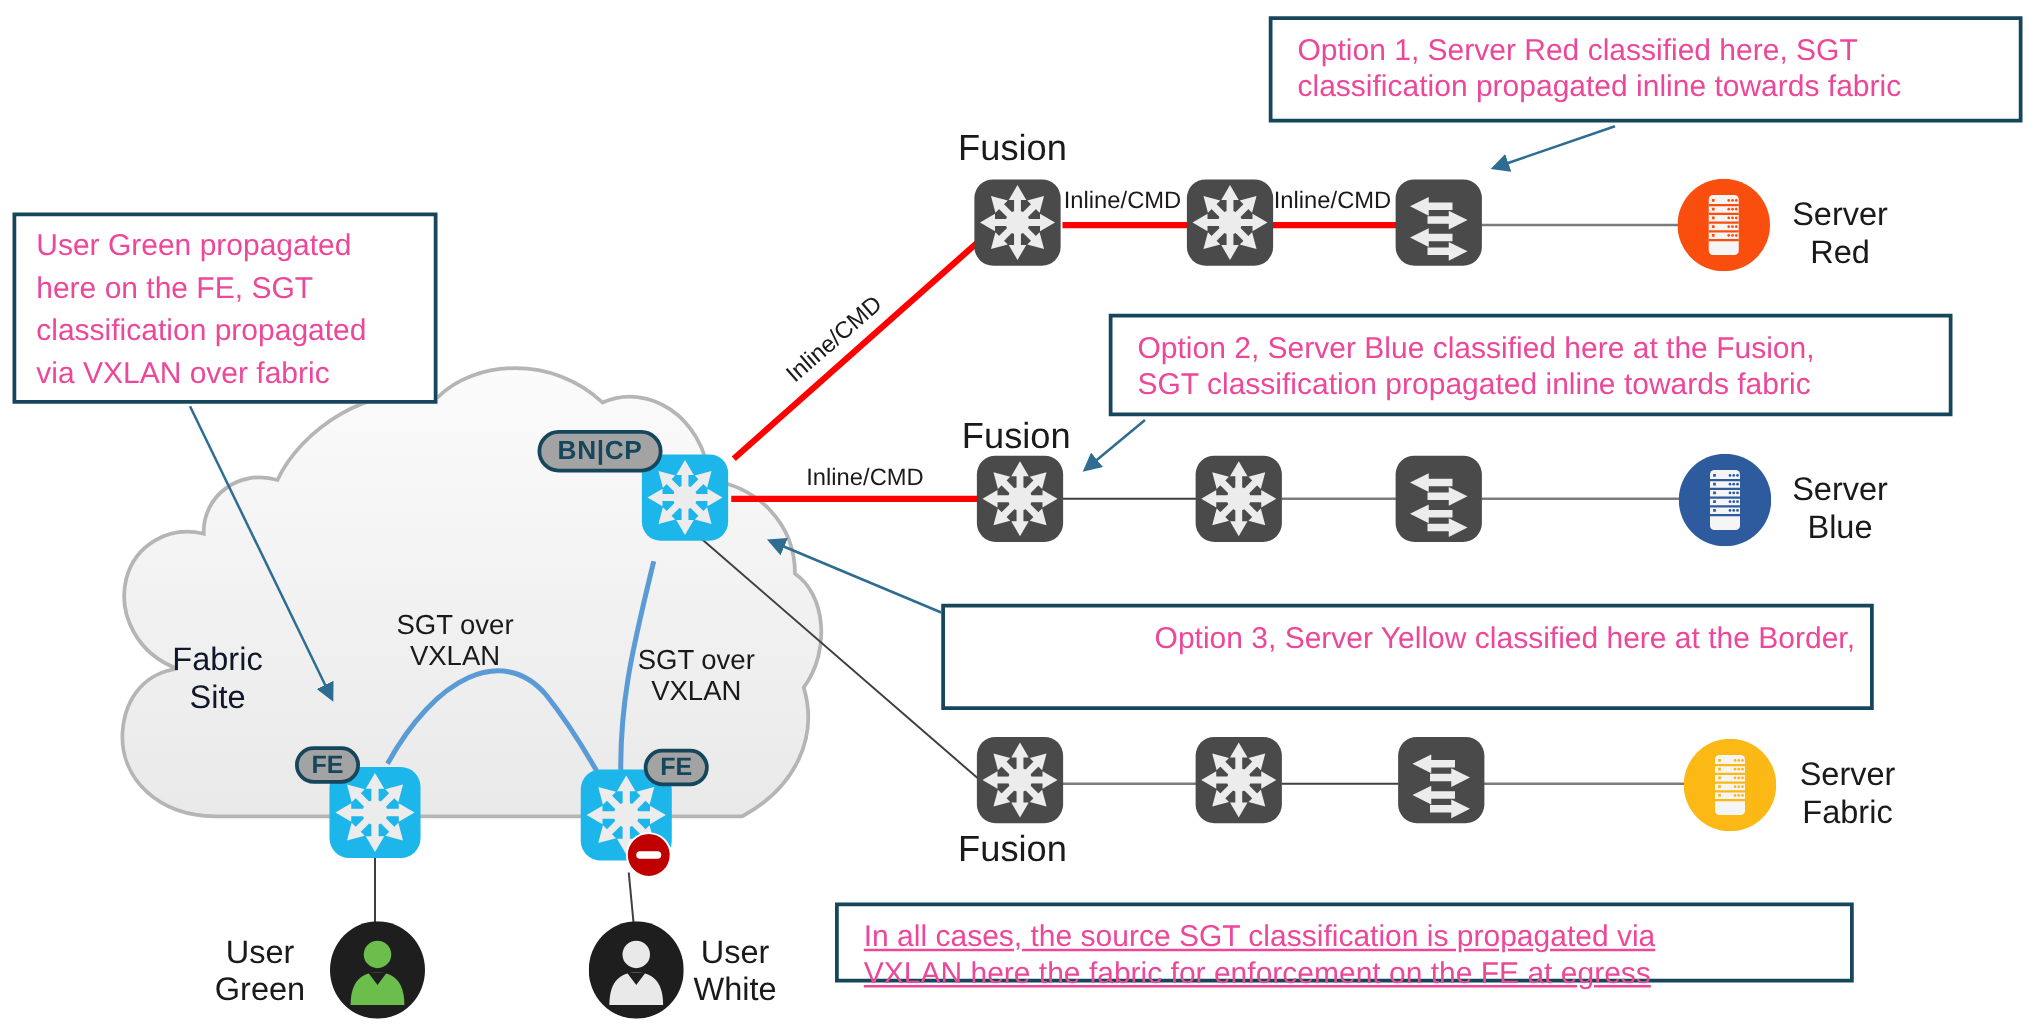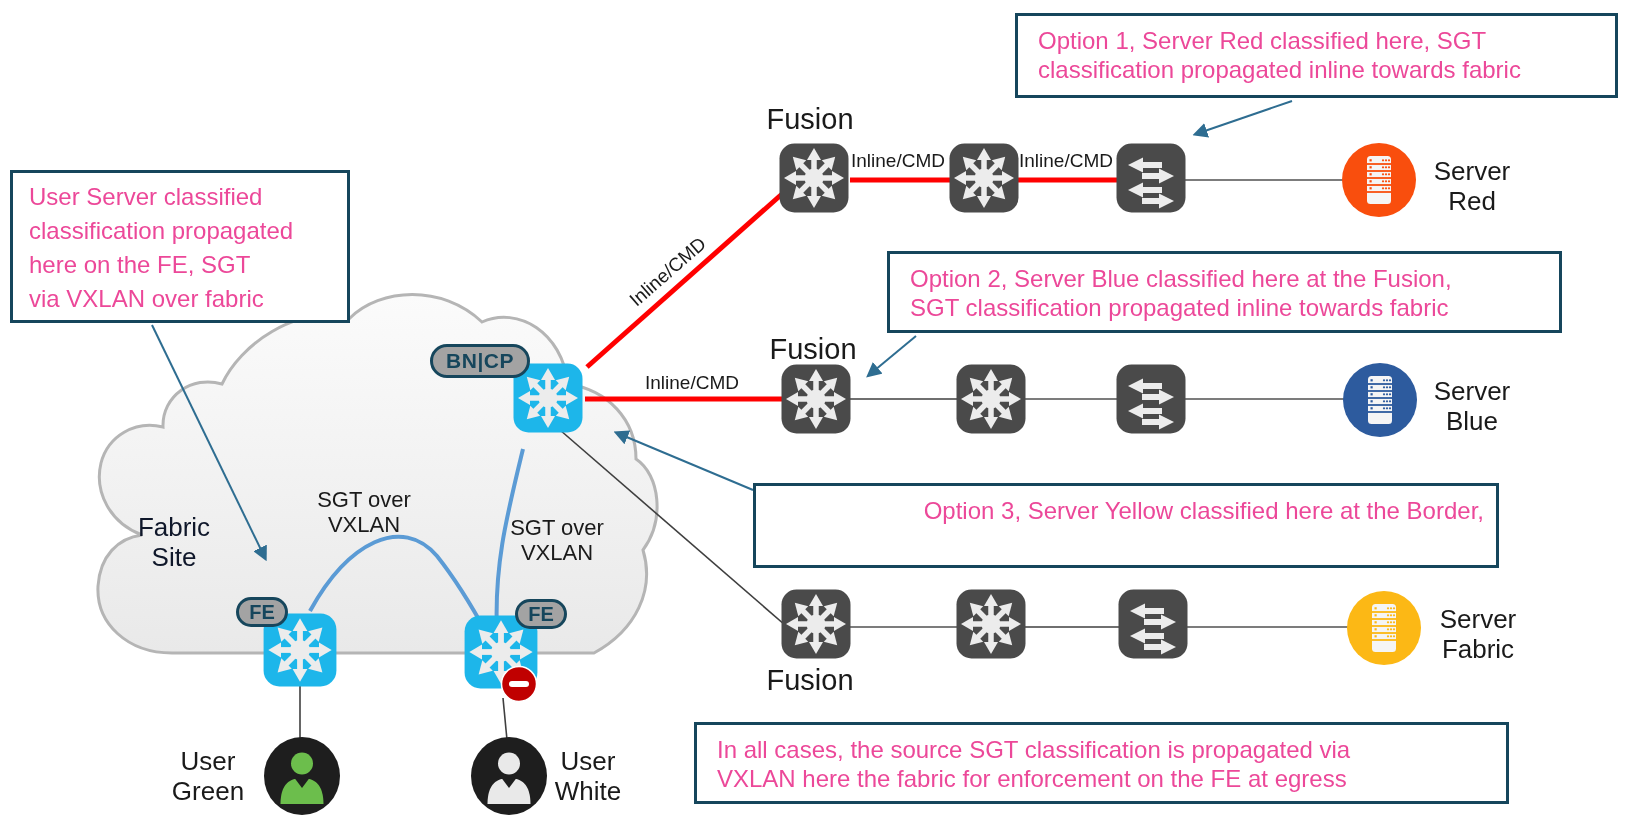--- a/index.html
+++ b/index.html
@@ -202,41 +202,41 @@
     <path class="vxlan-link" marker-end="url(#ah-blue)" d="M 310 611 C 348 542, 402 515, 437 556 C 456 580, 474 610, 487 634"></path>
     <path class="vxlan-link" marker-end="url(#ah-blue)" d="M 523 449 C 507 515, 494 565, 497 632"></path>
 
     <line class="ann-arrow" marker-end="url(#ah-navy)" x1="152" y1="325" x2="265" y2="558"></line>
     <line class="ann-arrow" marker-end="url(#ah-navy)" x1="1292" y1="101" x2="1196" y2="134"></line>
     <line class="ann-arrow" marker-end="url(#ah-navy)" x1="916" y1="336" x2="869" y2="375"></line>
     <line class="ann-arrow" marker-end="url(#ah-navy)" x1="753" y1="490" x2="617" y2="433"></line>
   </svg>
 
   <div class="callout small" style="left:10px;top:170px;width:340px;height:153px;padding:7px 10px 0 16px;">
-    <div>User Server classified</div>
+    <div>User Green propagated</div>
+    <div>here on the FE, SGT</div>
     <div>classification propagated</div>
-    <div>here on the FE, SGT</div>
     <div>via VXLAN over fabric</div>
   </div>
 
   <div class="callout" style="left:1015px;top:13px;width:603px;height:85px;">
     <div>Option 1, Server Red classified here, SGT</div>
     <div>classification propagated inline towards fabric</div>
   </div>
 
   <div class="callout" style="left:887px;top:251px;width:675px;height:82px;">
     <div>Option 2, Server Blue classified here at the Fusion,</div>
     <div>SGT classification propagated inline towards fabric</div>
   </div>
 
   <div class="callout" style="left:753px;top:483px;width:746px;height:85px;text-align:right;">
     <div>Option 3, Server Yellow classified here at the Border,</div>
   </div>
 
-  <div class="callout" style="left:694px;top:722px;width:815px;height:82px;">
+  <div class="callout" style="left:668px;top:722px;width:815px;height:64px;text-decoration:underline;">
     <div>In all cases, the source SGT classification is propagated via</div>
     <div>VXLAN here the fabric for enforcement on the FE at egress</div>
   </div>
 
   <div class="lbl fusion" style="left:755px;top:104px;">Fusion</div>
   <div class="lbl fusion" style="left:758px;top:334px;">Fusion</div>
   <div class="lbl fusion" style="left:755px;top:665px;">Fusion</div>
 
   <div class="lbl inlinecmd" style="left:843px;top:151px;">Inline/CMD</div>
   <div class="lbl inlinecmd" style="left:1011px;top:151px;">Inline/CMD</div>

